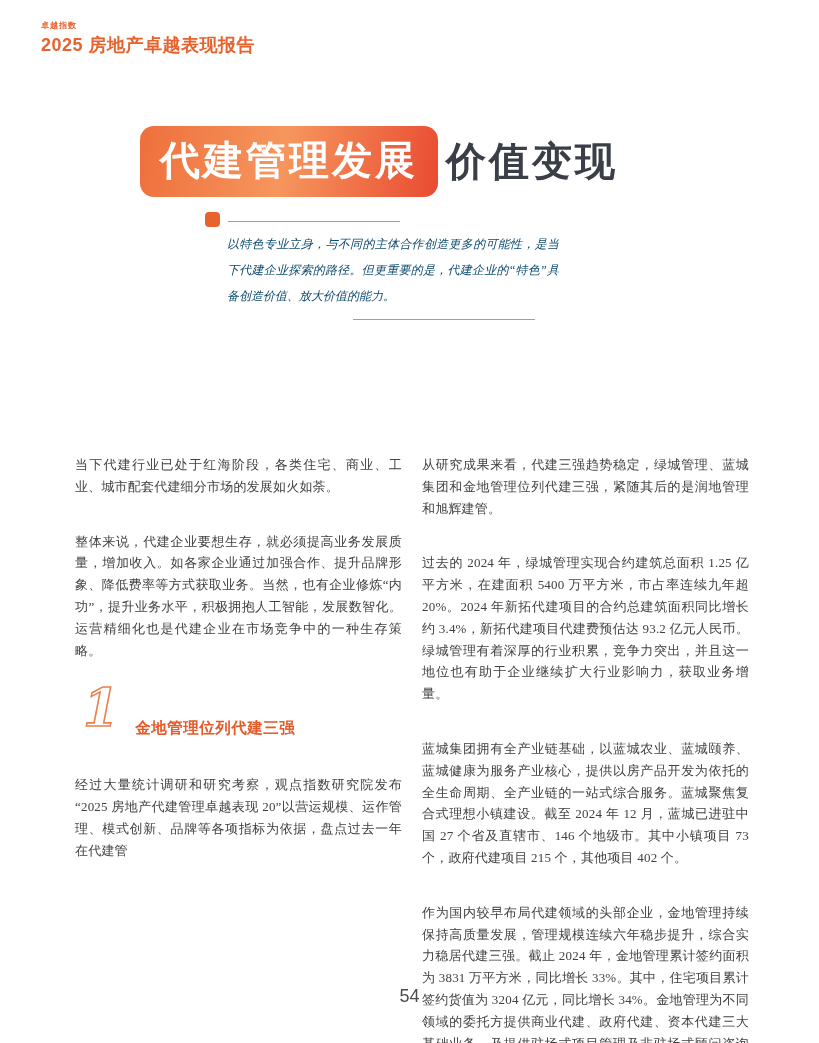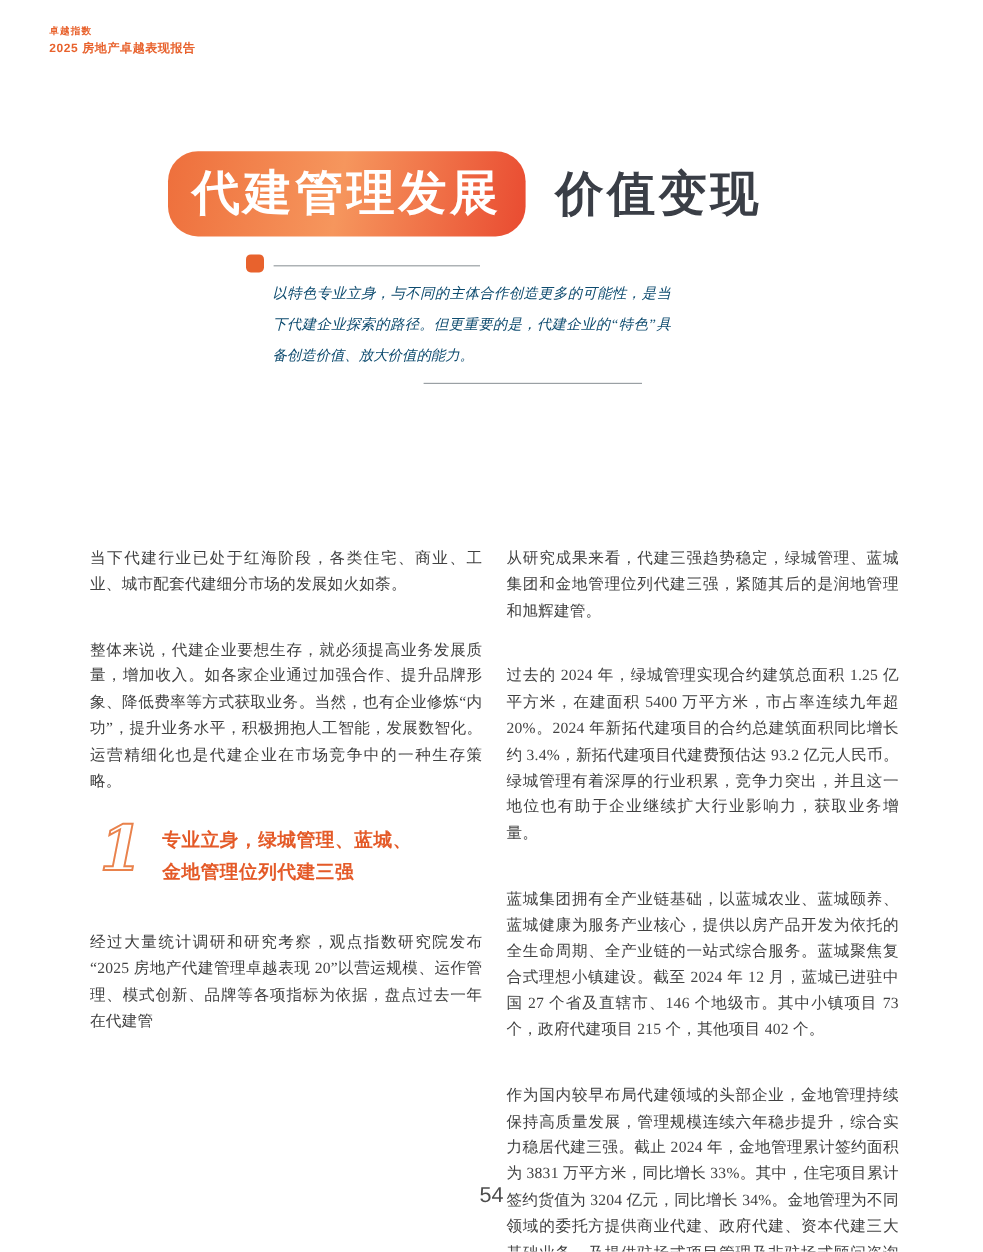--- a/index.html
+++ b/index.html
@@ -14,40 +14,40 @@
 
   
   .masthead {
     position: absolute; left: 10px; top: 20px;
     display: flex; align-items: center;
     color: #E8622D;
     font-family: "Liberation Sans", "DejaVu Sans", sans-serif;
   }
   .masthead-bar { width: 7px; background: #E8622D; margin-right: 24px; }
   .masthead-tagline { font-size: 8px; font-weight: bold; letter-spacing: 1px; }
-  .masthead-report { font-size: 10px; font-weight: bold; letter-spacing: 0.5px; margin-top: 2px; }
+  .masthead-report { font-size: 18px; font-weight: bold; letter-spacing: 0.5px; margin-top: 2px; }
 
   
   .headline {
     position: absolute; left: 140px; top: 126px;
     display: flex; align-items: center;
     font-family: "Liberation Sans", "DejaVu Sans", sans-serif;
   }
   .headline-badge {
     display: inline-block;
     background: linear-gradient(100deg, #EE6F3C 0%, #F6965D 48%, #E94B31 100%);
     color: #ffffff;
     font-size: 40px; font-weight: bold; letter-spacing: 3px;
     padding: 7px 20px 9px 20px;
-    border-radius: 25px;
+    border-radius: 14px;
   }
   .headline-suffix {
     color: #3A3E46;
     font-size: 40px; font-weight: bold; letter-spacing: 3px;
-    margin-left: 25px;
+    margin-left: 8px;
     text-align: center;
   }
 
   
   .quote { position: absolute; left: 205px; top: 212px; width: 356px; }
   .quote-top { display: flex; align-items: flex-start; }
   .quote-square { width: 15px; height: 15px; background: #E8622D; border-radius: 4px; flex: 0 0 auto; }
   .quote-topline { height: 1px; background: #9aa0a4; width: 172px; margin: 9px 0 0 8px; }
   .quote-text {
     margin: 4px 0 10px 22px; width: 332px;
@@ -126,21 +126,21 @@
 </div>
 
 <div class="columns">
   <div class="col">
     <p>当下代建行业已处于红海阶段，各类住宅、商业、工业、城市配套代建细分市场的发展如火如荼。</p>
     <p>整体来说，代建企业要想生存，就必须提高业务发展质量，增加收入。如各家企业通过加强合作、提升品牌形象、降低费率等方式获取业务。当然，也有企业修炼“内功”，提升业务水平，积极拥抱人工智能，发展数智化。运营精细化也是代建企业在市场竞争中的一种生存策略。</p>
 
     <div class="section-heading">
       <span class="section-number">1</span>
       <span class="section-title">
-        <span>专业立身，绿城管理、蓝城、</span><br>
+        <br>
         <span>金地管理位列代建三强</span>
       </span>
     </div>
 
     <p>经过大量统计调研和研究考察，观点指数研究院发布“2025 房地产代建管理卓越表现 20”以营运规模、运作管理、模式创新、品牌等各项指标为依据，盘点过去一年在代建管</p>
   </div>
 
   <div class="col">
     <p>从研究成果来看，代建三强趋势稳定，绿城管理、蓝城集团和金地管理位列代建三强，紧随其后的是润地管理和旭辉建管。</p>
     <p>过去的 2024 年，绿城管理实现合约建筑总面积 1.25 亿平方米，在建面积 5400 万平方米，市占率连续九年超 20%。2024 年新拓代建项目的合约总建筑面积同比增长约 3.4%，新拓代建项目代建费预估达 93.2 亿元人民币。绿城管理有着深厚的行业积累，竞争力突出，并且这一地位也有助于企业继续扩大行业影响力，获取业务增量。</p>

